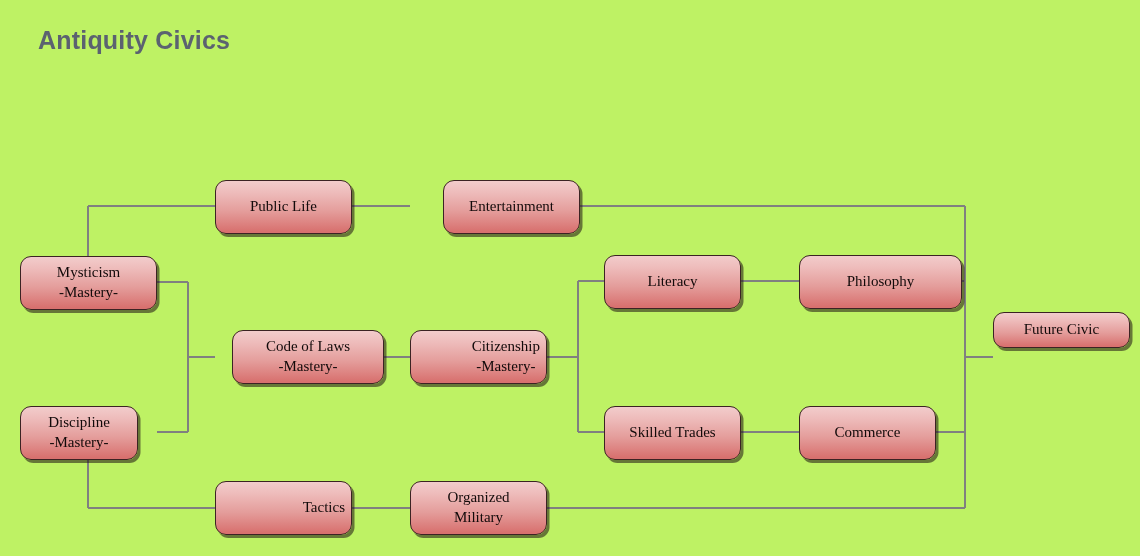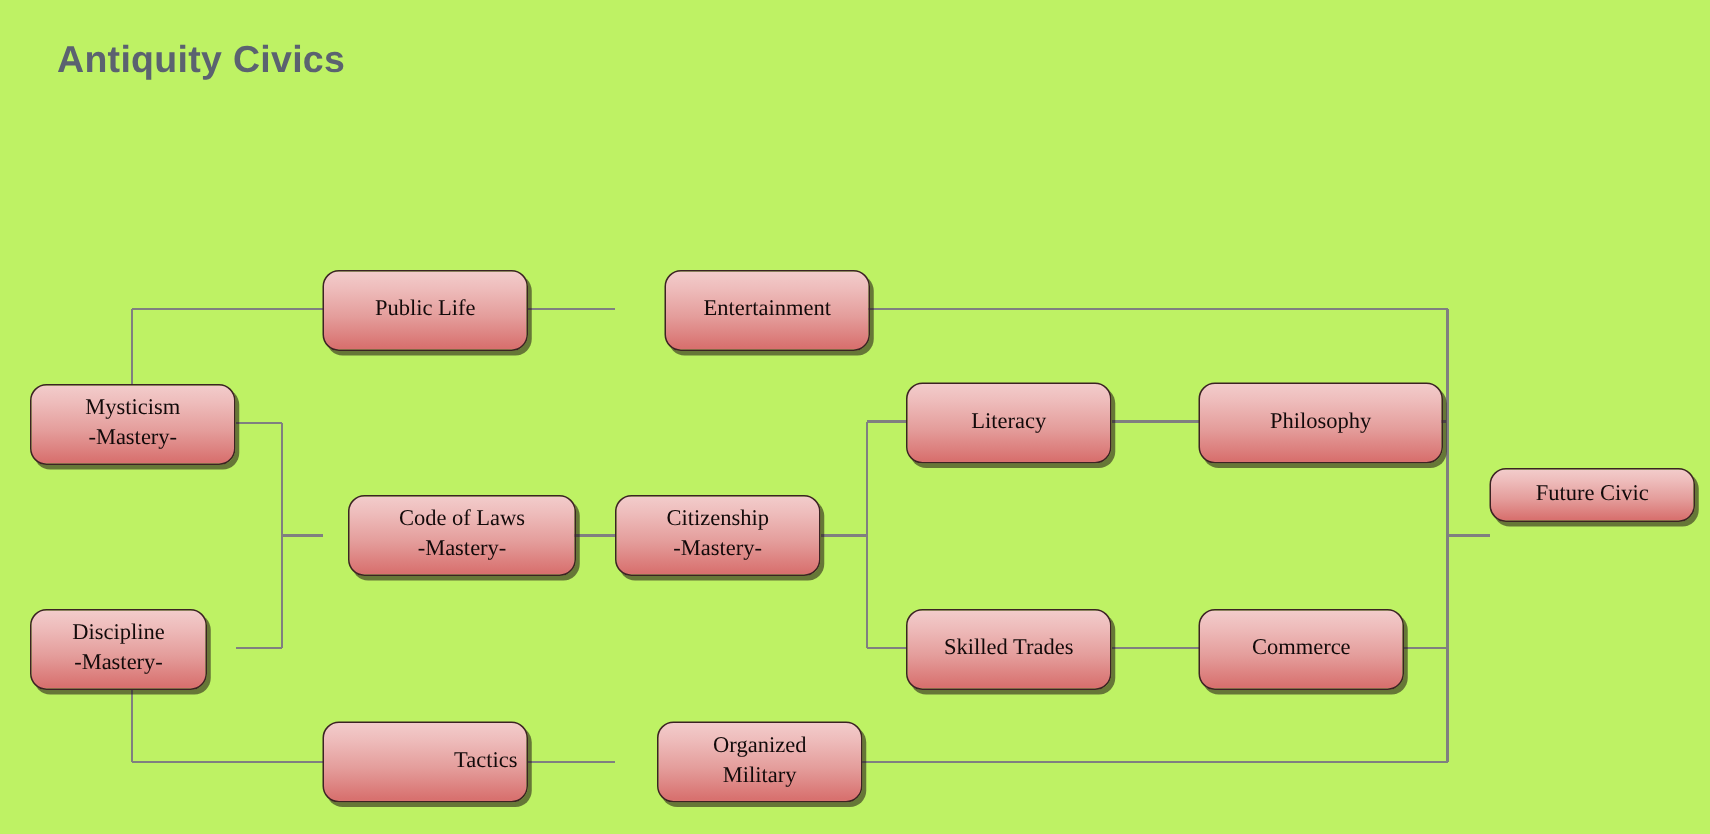--- a/index.html
+++ b/index.html
@@ -116,25 +116,25 @@
       <div class="node" style="left: 215px; top: 330px; width: 152px; height: 54px; margin-left: 17px;">
         <span class="lbl">Code of Laws
 -Mastery-</span>
       </div>
       <div class="node" style="left: 215px; top: 481px; width: 137px; height: 54px; justify-content: flex-end;">
         <span class="lbl">Tactics</span>
       </div>
       <div class="node" style="left: 410px; top: 180px; width: 137px; height: 54px; margin-left: 33px;">
         <span class="lbl">Entertainment</span>
       </div>
-      <div class="node" style="left: 410px; top: 330px; width: 137px; height: 54px;">
+      <div class="node" style="left: 410px; top: 330px; width: 137px; height: 54px; justify-content: flex-end;">
         <span class="lbl">Citizenship
 -Mastery-</span>
       </div>
-      <div class="node" style="left: 410px; top: 481px; width: 137px; height: 54px; margin-left: 28px;">
+      <div class="node" style="left: 410px; top: 481px; width: 137px; height: 54px;">
         <span class="lbl">Organized
 Military</span>
       </div>
       <div class="node" style="left: 604px; top: 255px; width: 137px; height: 54px;">
         <span class="lbl">Literacy</span>
       </div>
       <div class="node" style="left: 604px; top: 406px; width: 137px; height: 54px;">
         <span class="lbl">Skilled Trades</span>
       </div>
       <div class="node" style="left: 799px; top: 255px; width: 163px; height: 54px;">

